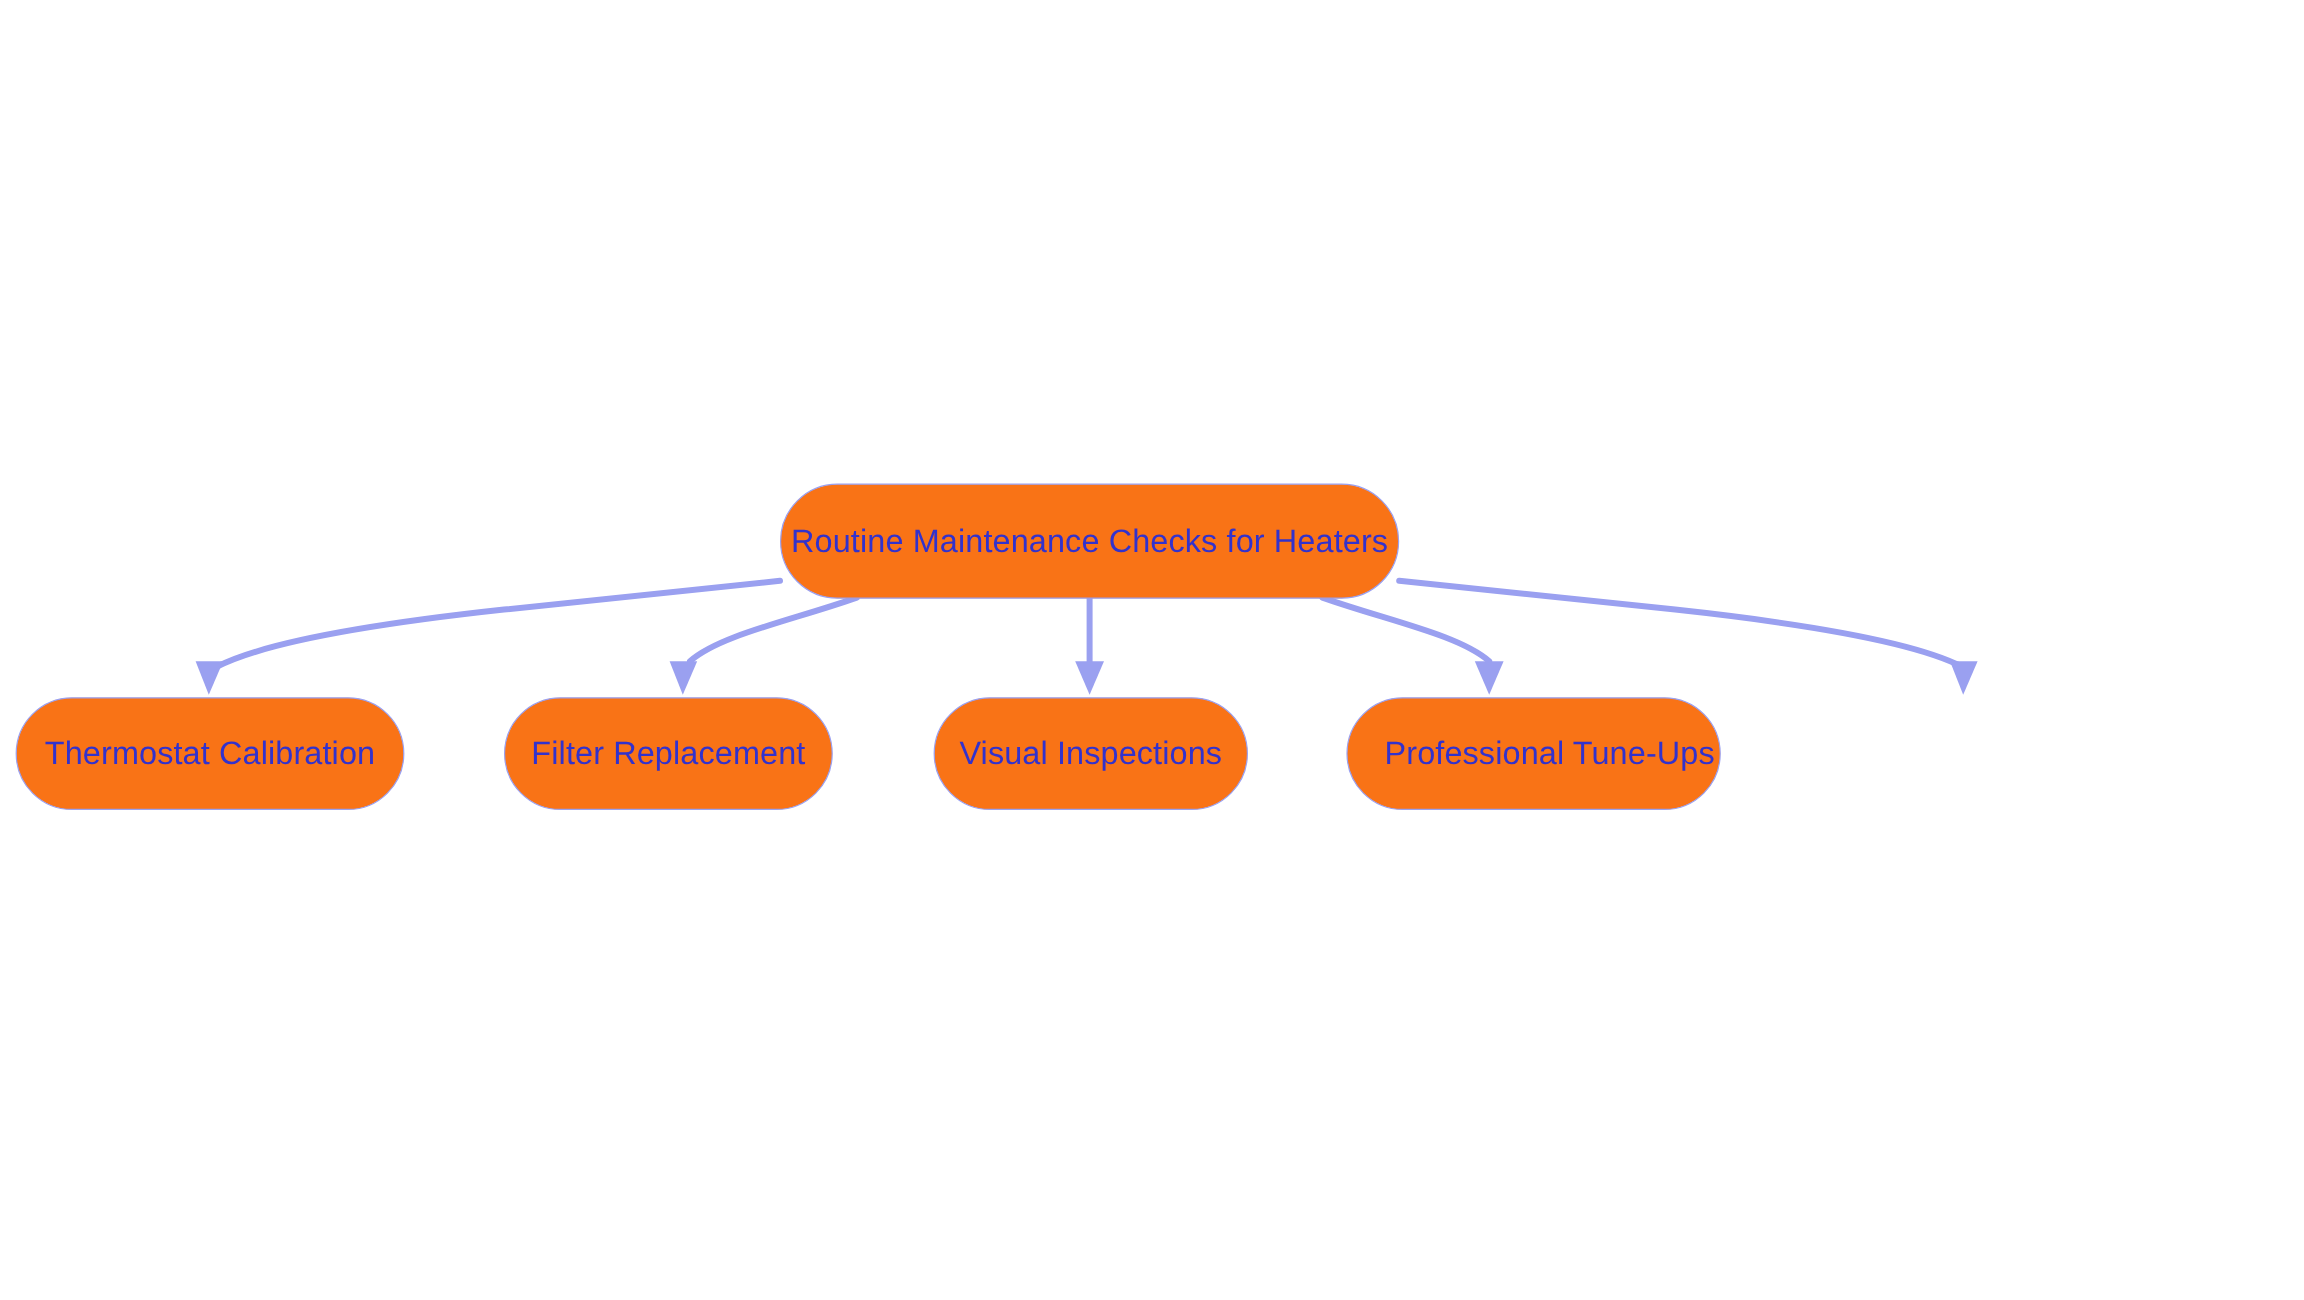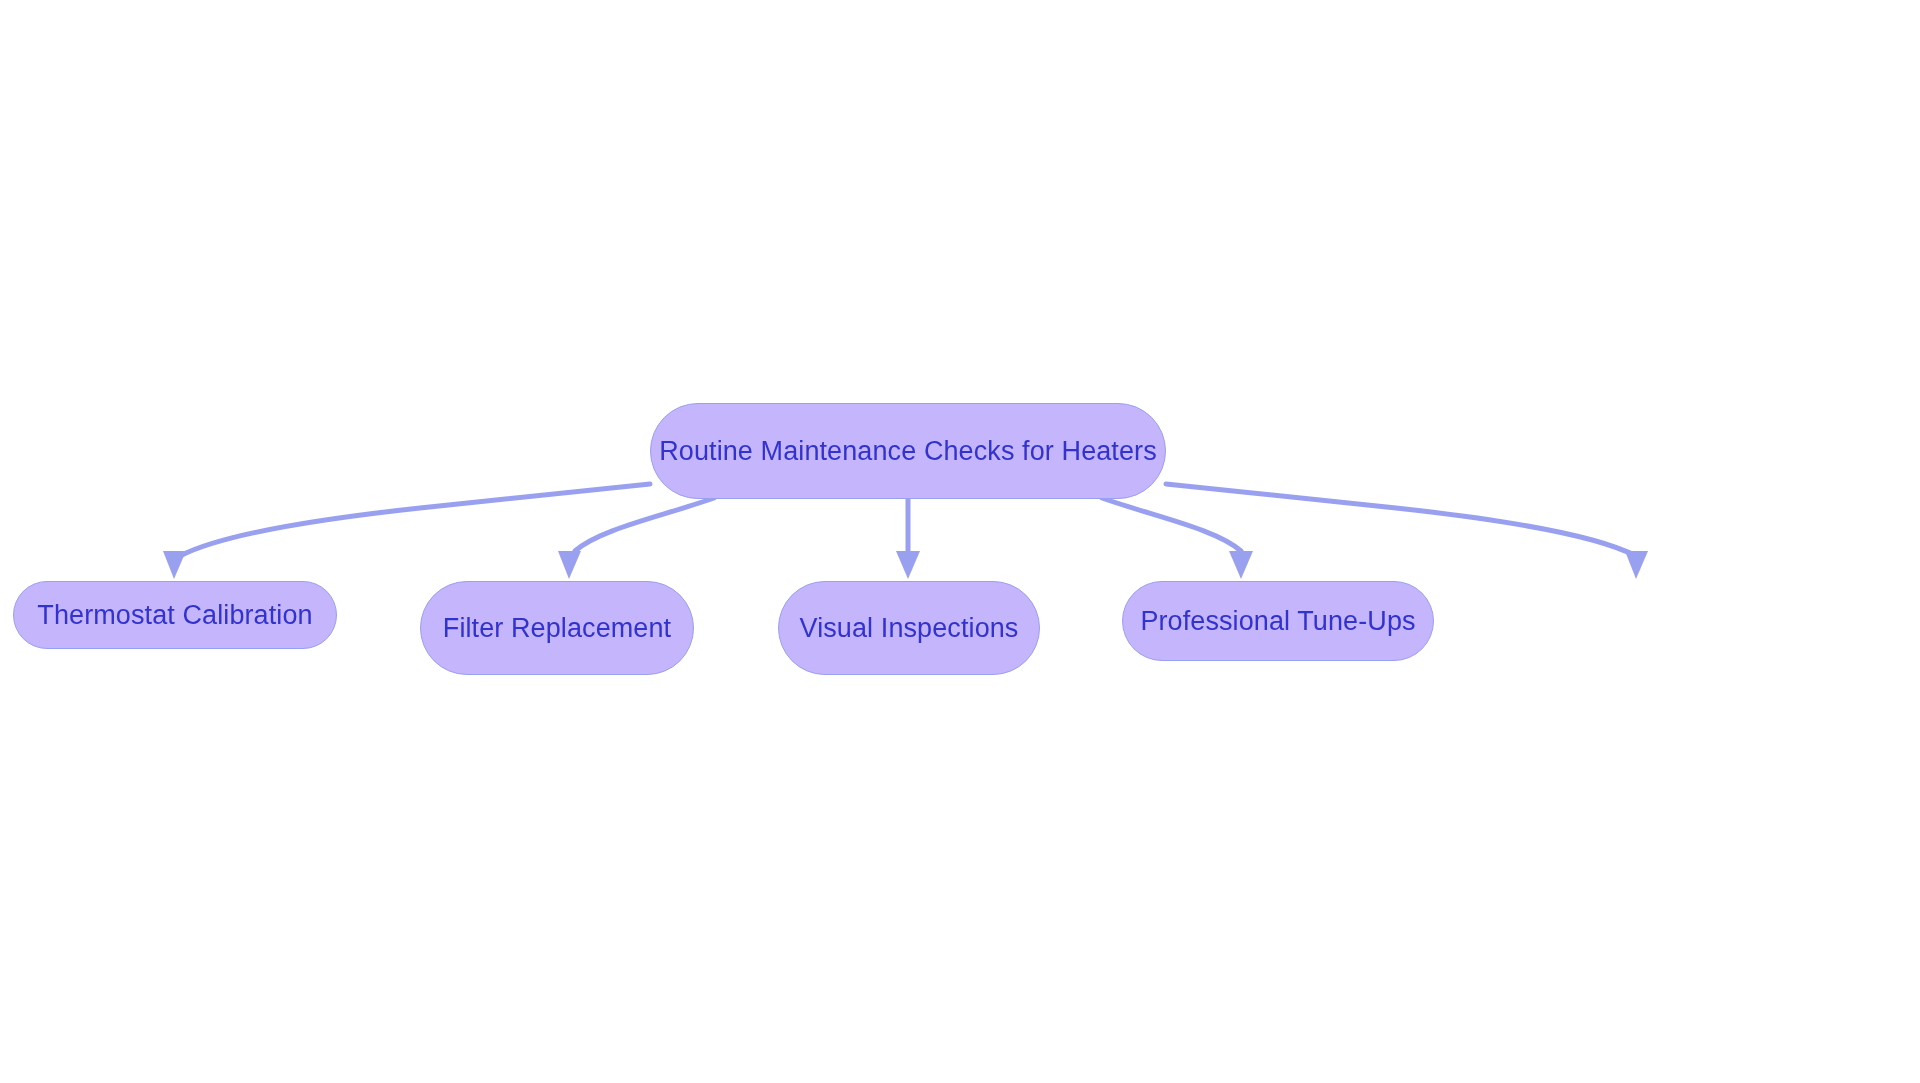--- a/index.html
+++ b/index.html
@@ -22,21 +22,21 @@
     width: 1920px;
     height: 1083px;
     pointer-events: none;
   }
   .node {
     position: absolute;
     box-sizing: border-box;
     display: flex;
     align-items: center;
     justify-content: center;
-    background: #c4b5fd;
+    background: #f97316;
     border: 1.6px solid #9aa0f0;
     border-radius: 999px;
     color: #3232cd;
     font-family: "Liberation Sans", sans-serif;
     font-size: 27px;
     font-weight: 400;
     letter-spacing: 0.1px;
     white-space: nowrap;
     line-height: 1;
   }
@@ -75,30 +75,30 @@
     <g>
       <path d="M 1166,484 L 1396,508 C 1516,521 1598,536 1636,556" fill="none" stroke="#9aa0f0" stroke-width="5" stroke-linecap="round"></path>
       <polygon points="1625,551 1648,551 1636,579" fill="#9aa0f0"></polygon>
     </g>
   </svg>
 
   <div class="node" id="node-root" style="left:650px; top:403px; width:516px; height:96px;">
     <span class="node-label">Routine Maintenance Checks for Heaters</span>
   </div>
 
-  <div class="node" style="left:13px; top:581px; width:324px; height:68px;">
+  <div class="node" style="left:13px; top:581px; width:324px; height:94px;">
     <span class="node-label">Thermostat Calibration</span>
   </div>
 
   <div class="node" style="left:420px; top:581px; width:274px; height:94px;">
     <span class="node-label">Filter Replacement</span>
   </div>
 
   <div class="node" style="left:778px; top:581px; width:262px; height:94px;">
     <span class="node-label">Visual Inspections</span>
   </div>
 
-  <div class="node" style="left:1122px; top:581px; width:312px; height:80px;">
+  <div class="node" style="left:1122px; top:581px; width:312px; height:94px;justify-content:flex-end;">
     <span class="node-label">Professional Tune-Ups</span>
   </div>
 
 
 </div>
 
 </body></html>

